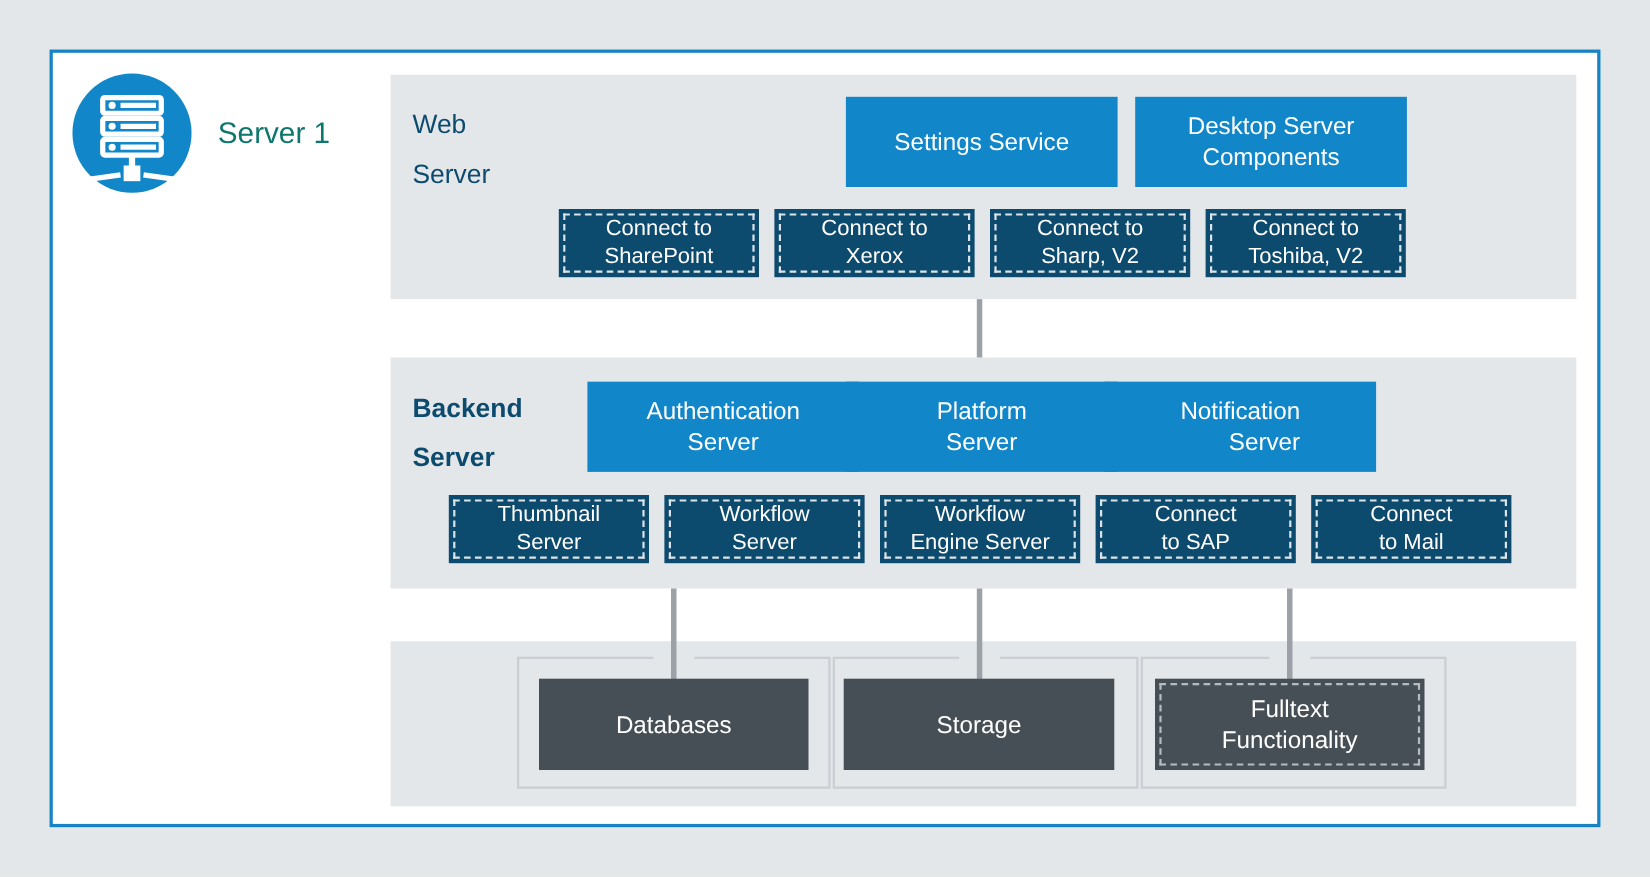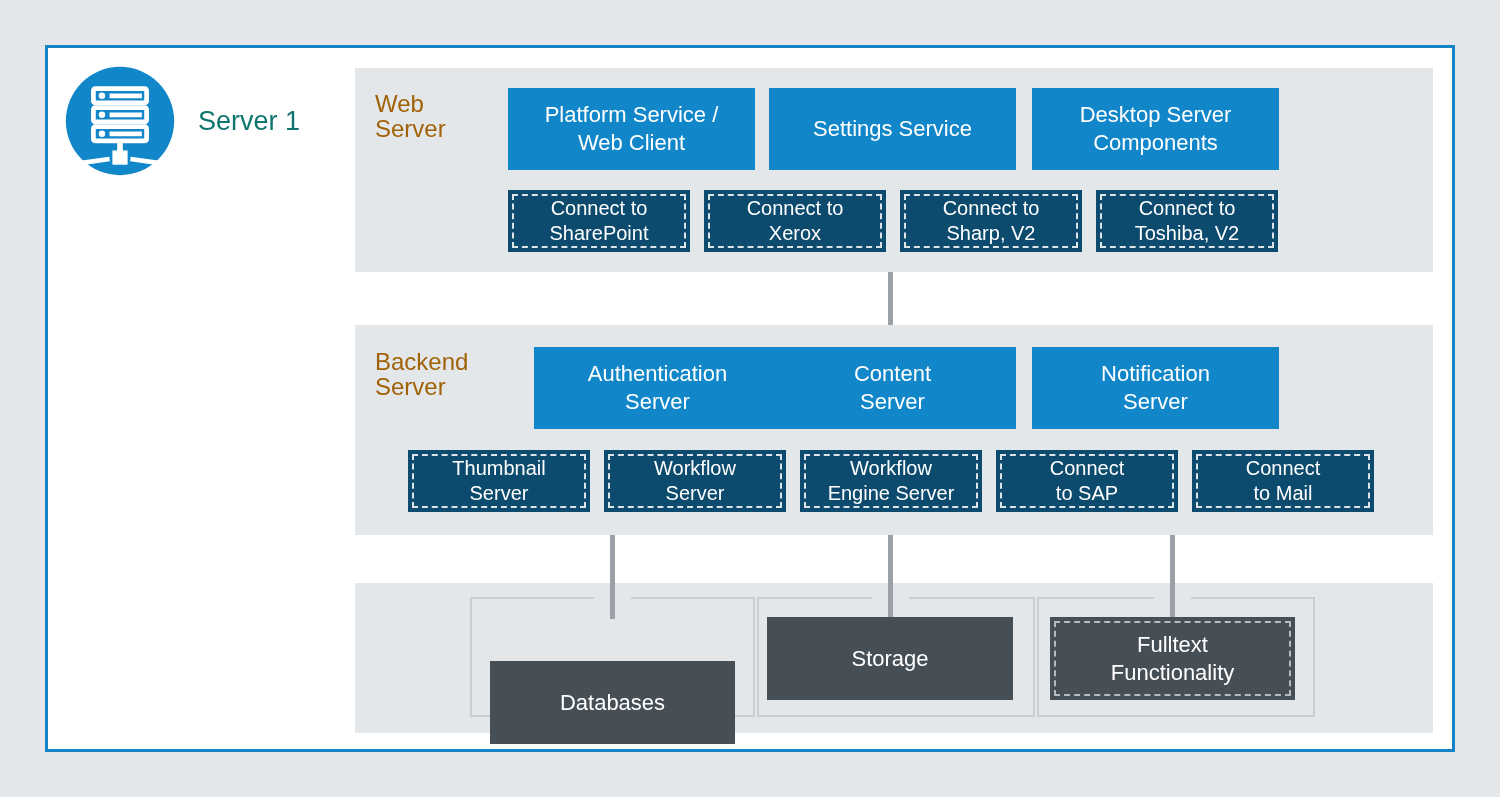--- a/index.html
+++ b/index.html
@@ -30,25 +30,25 @@
   }
   .band {
     position:absolute; left:355px; width:1078px;
     background:#e4e7ea;
   }
   .band-web    { top:68px;  height:204px; }
   .band-backend{ top:325px; height:210px; }
   .band-storage{ top:583px; height:150px; }
   .section-label {
     position:absolute; left:375px; width:115px;
-    color:#a16207; font-size:24px; line-height:25px;
+    color:#0c4a6e; font-size:24px; line-height:45px;
     white-space:pre-line;
   }
   .lbl-web     { top:91px; }
-  .lbl-backend { top:349px; }
+  .lbl-backend { top:349px;font-weight:bold; }
   .box {
     position:absolute;
     display:flex; align-items:center; justify-content:center;
     text-align:center; color:#ffffff;
     white-space:pre-line;
     box-sizing:border-box;
   }
   .blue-box {
     background:#1186c8;
     width:247px; height:82px;
@@ -124,40 +124,38 @@
 
   <div class="band band-web"></div>
   <div class="band band-backend"></div>
   <div class="band band-storage"></div>
 
   <div class="section-label lbl-web">Web
 Server</div>
   <div class="section-label lbl-backend">Backend
 Server</div>
 
-  <div class="box blue-box" style="left:508px; top:88px;">Platform Service /
-Web Client</div>
   <div class="box blue-box" style="left:1032px; top:88px;">Desktop Server
 Components</div>
   <div class="box blue-box" style="left:769px; top:88px;">Settings Service</div>
 
   <div class="box dashed-box" style="left:508px; top:190px;">Connect to
 SharePoint</div>
   <div class="box dashed-box" style="left:704px; top:190px;">Connect to
 Xerox</div>
   <div class="box dashed-box" style="left:900px; top:190px;">Connect to
 Sharp, V2</div>
   <div class="box dashed-box" style="left:1096px; top:190px;">Connect to
 Toshiba, V2</div>
 
   <div class="box blue-box" style="left:534px; top:347px;">Authentication
 Server</div>
-  <div class="box blue-box" style="left:769px; top:347px;">Content
+  <div class="box blue-box" style="left:769px; top:347px;">Platform
 Server</div>
-  <div class="box blue-box" style="left:1032px; top:347px;">Notification
+  <div class="box blue-box" style="left:1004px; top:347px;text-align:right;">Notification
 Server</div>
 
   <div class="box dashed-box" style="left:408px; top:450px;">Thumbnail
 Server</div>
   <div class="box dashed-box" style="left:604px; top:450px;">Workflow
 Server</div>
   <div class="box dashed-box" style="left:800px; top:450px;">Workflow
 Engine Server</div>
   <div class="box dashed-box" style="left:996px; top:450px;">Connect
 to SAP</div>
@@ -170,17 +168,17 @@
 
   <div class="gap-patch" style="left:594px;"></div>
   <div class="gap-patch" style="left:872px;"></div>
   <div class="gap-patch" style="left:1154px;"></div>
 
   <div class="vline" style="left:888px; top:272px; height:53px;"></div>
   <div class="vline" style="left:610px; top:535px; height:84px;"></div>
   <div class="vline" style="left:888px; top:535px; height:84px;"></div>
   <div class="vline" style="left:1170px; top:535px; height:84px;"></div>
 
-  <div class="box dark-box" style="left:490px; width:245px;margin-top:44px;">Databases</div>
+  <div class="box dark-box" style="left:490px; width:245px;">Databases</div>
   <div class="box dark-box" style="left:767px; width:246px;">Storage</div>
   <div class="box dark-box dashed" style="left:1050px; width:245px;">Fulltext
 Functionality</div>
 </div>
 
 </body></html>

